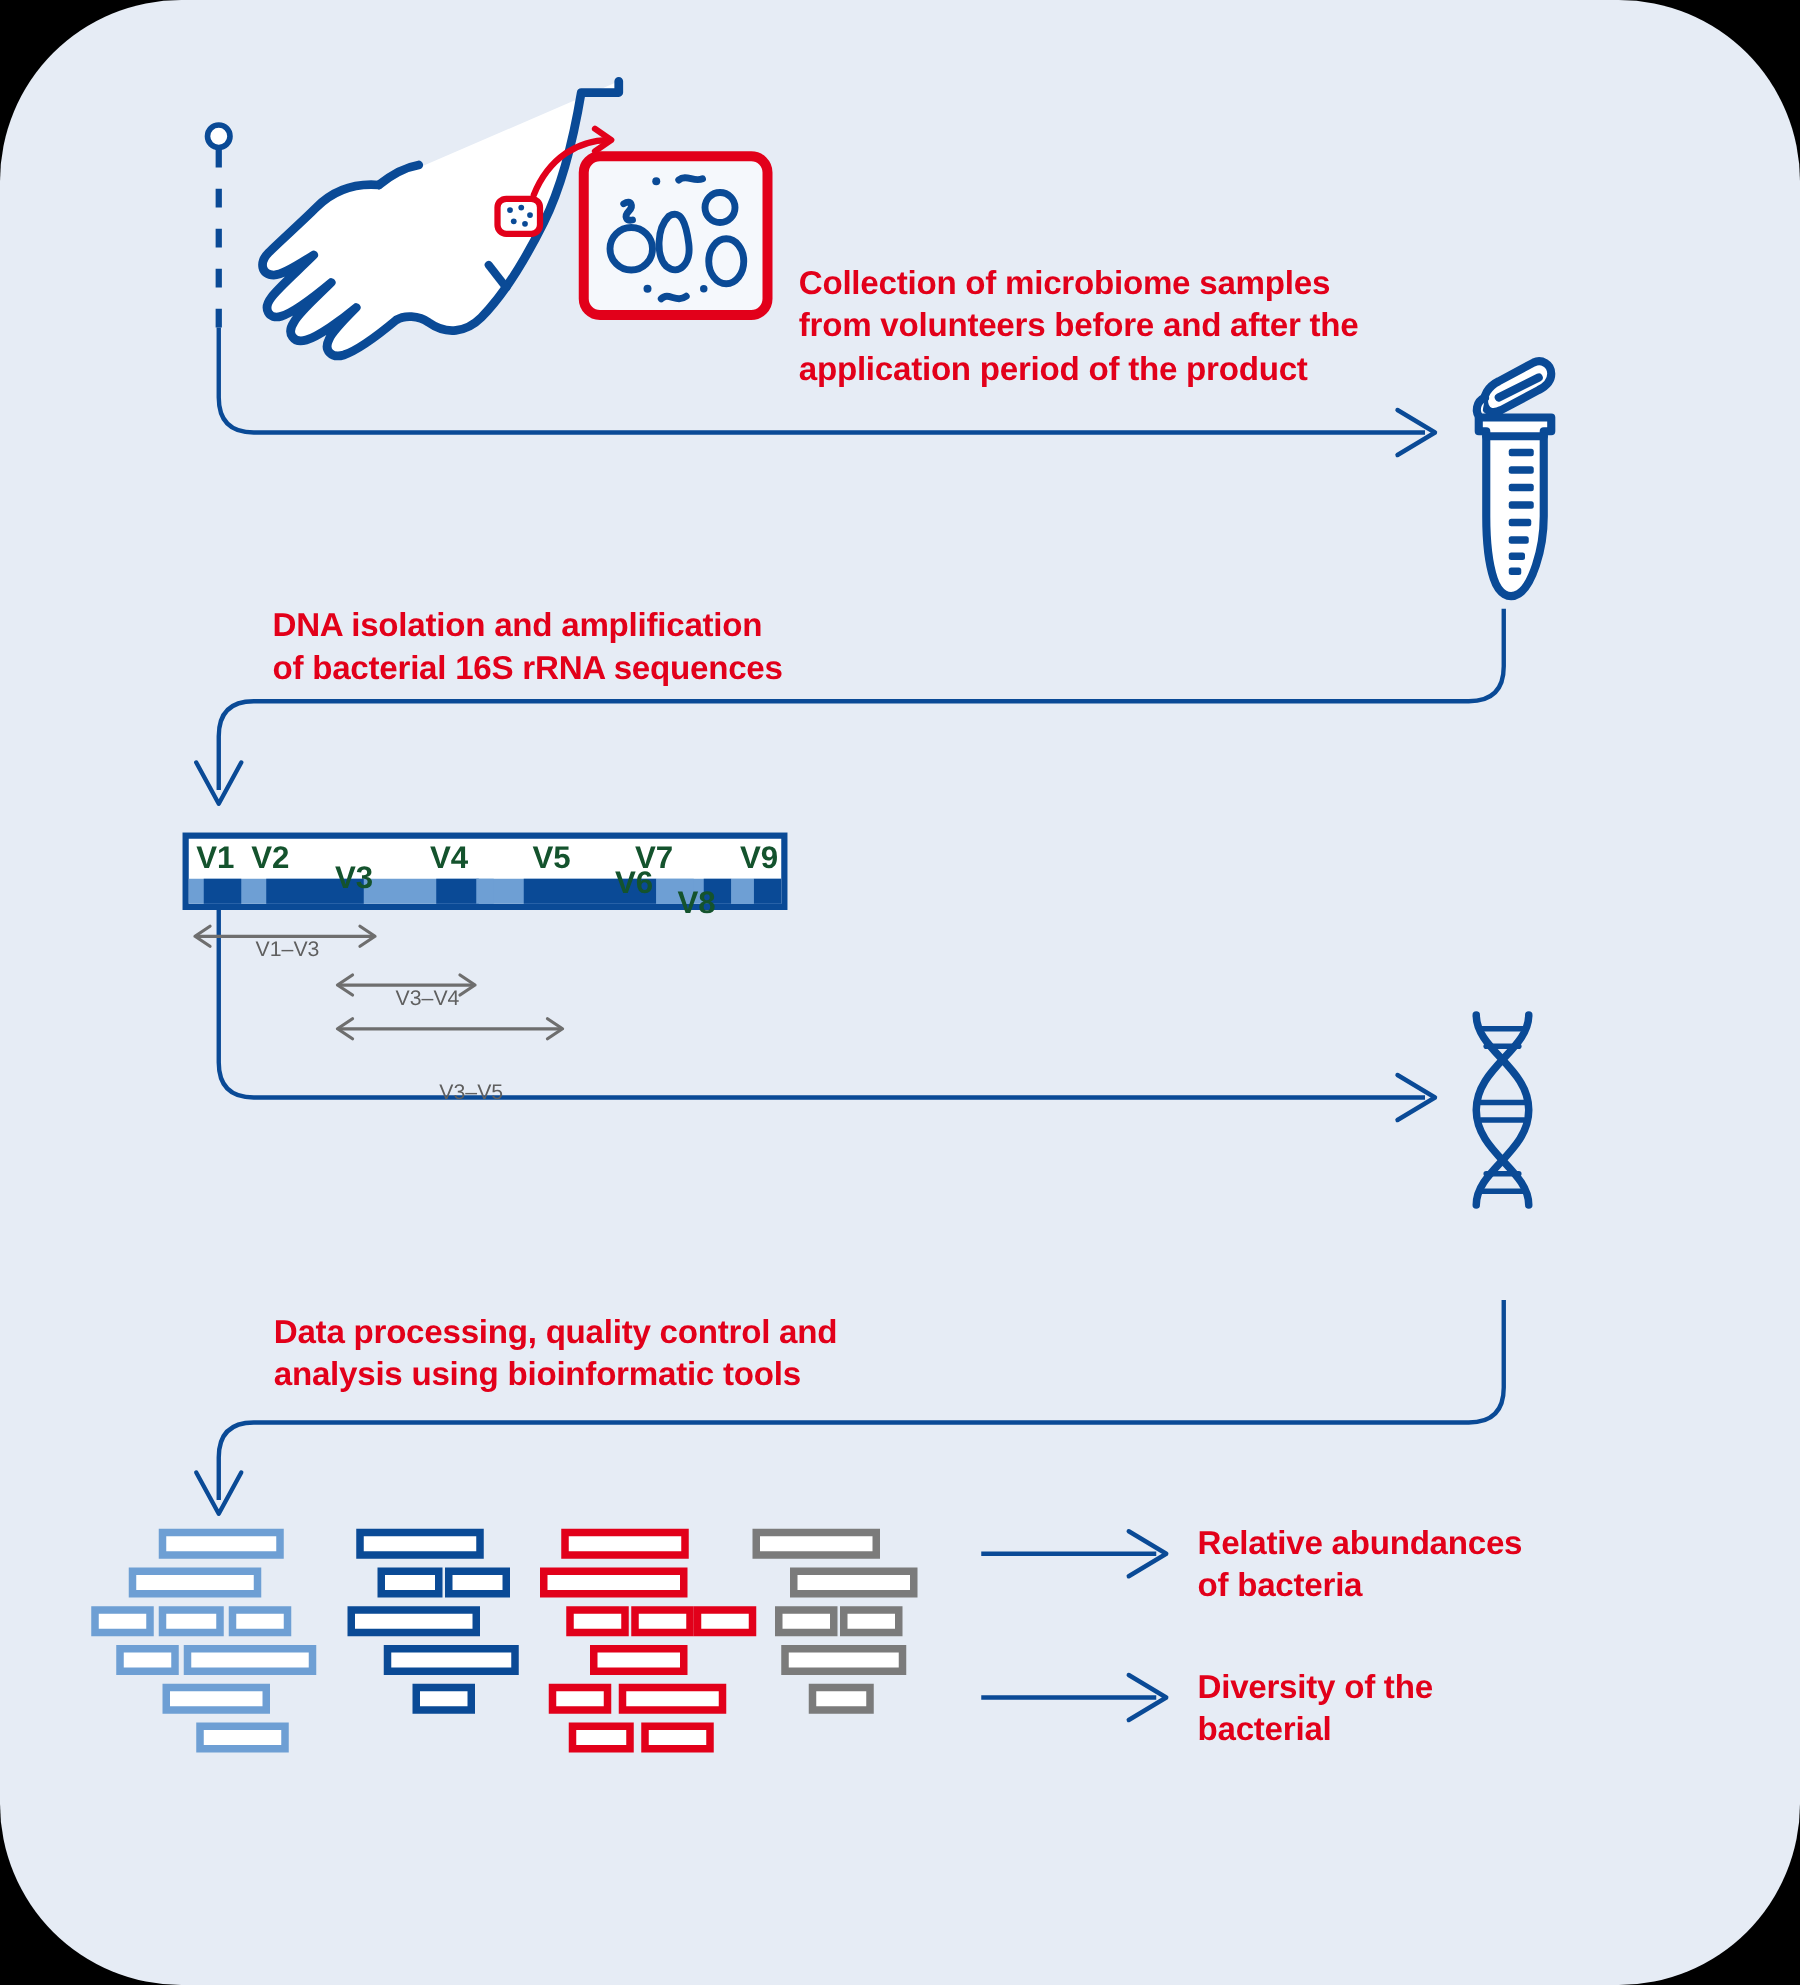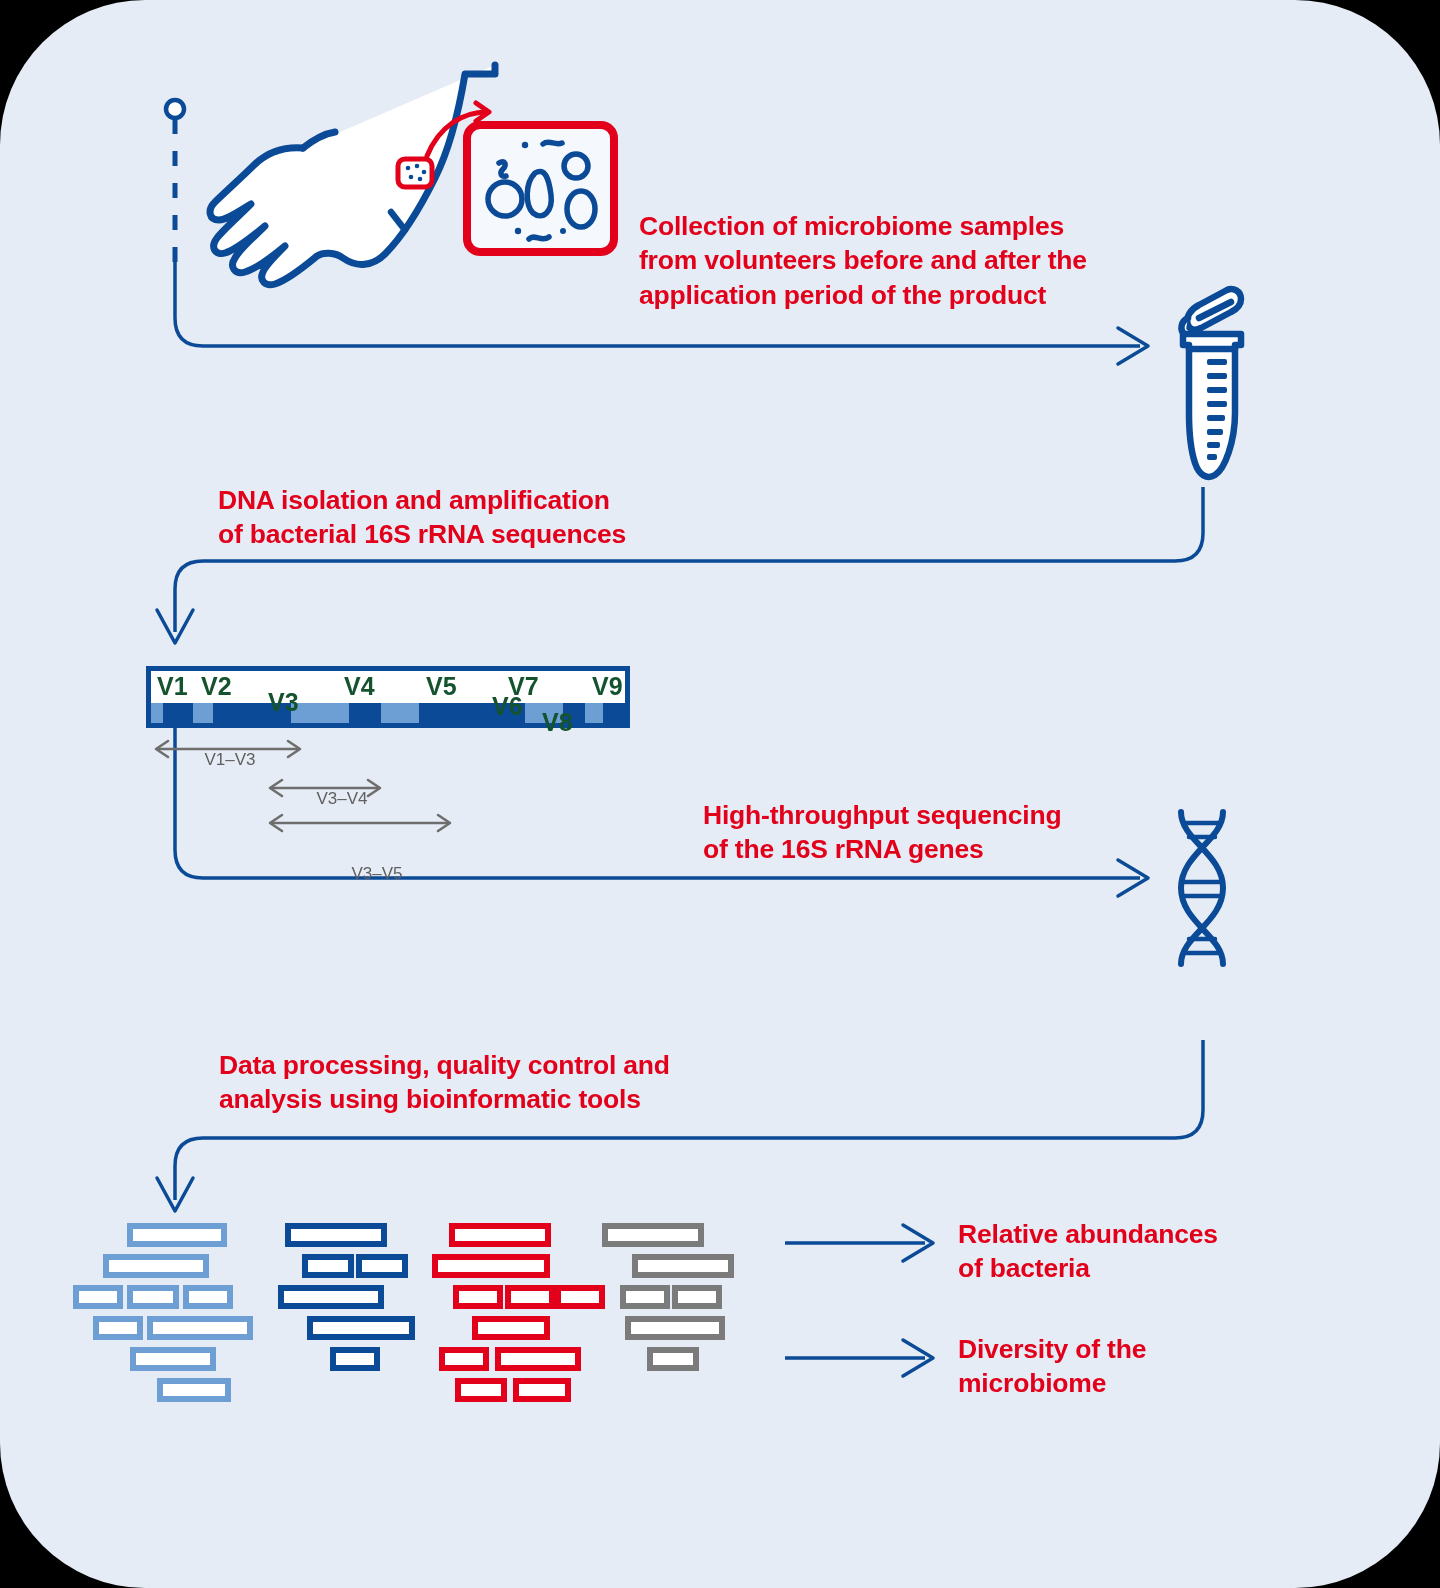--- a/index.html
+++ b/index.html
@@ -181,22 +181,20 @@
 
       <line x1="122" y1="85" x2="298" y2="85"></line>
       <path d="M132,77 L120,85 L132,93"></path>
         <path d="M288,77 L300,85 L288,93"></path>
     </g>
   </svg>
   <div class="range-label" style="left:150px;top:750px;width:160px;">V1–V3</div>
   <div class="range-label" style="left:262px;top:789px;width:160px;">V3–V4</div>
   <div class="range-label" style="left:297px;top:864px;width:160px;">V3–V5</div>
 
-  <div class="abs red-text" style="left:703px;top:798px;width:450px;">High-throughput sequencing
-of the 16S rRNA genes</div>
 
   <svg class="abs" style="left:1163px;top:806px;" width="78" height="165" viewBox="0 0 78 165">
     <g fill="none" stroke="#0a4a96" stroke-width="6" stroke-linecap="round">
       <path d="M18,6 C18,34 60,48 60,82 C60,116 18,130 18,158"></path>
       <path d="M60,6 C60,34 18,48 18,82 C18,116 60,130 60,158"></path>
     </g>
     <g stroke="#0a4a96" stroke-width="4.5" stroke-linecap="round">
       <line x1="22" y1="17" x2="56" y2="17"></line>
       <line x1="26" y1="31" x2="52" y2="31"></line>
       <line x1="22" y1="76" x2="56" y2="76"></line>
@@ -252,15 +250,15 @@
       <rect x="563" y="66" width="44" height="18"></rect>
       <rect x="615" y="66" width="44" height="18"></rect>
       <rect x="568" y="97" width="94" height="18"></rect>
       <rect x="590" y="128" width="46" height="18"></rect>
     </g>
   </svg>
 
   <div class="abs red-text" style="left:958px;top:1217px;width:320px;">Relative abundances
 of bacteria</div>
   <div class="abs red-text" style="left:958px;top:1332px;width:320px;">Diversity of the
-microbiome</div>
+bacterial</div>
 
 </div>
 
 </body></html>

